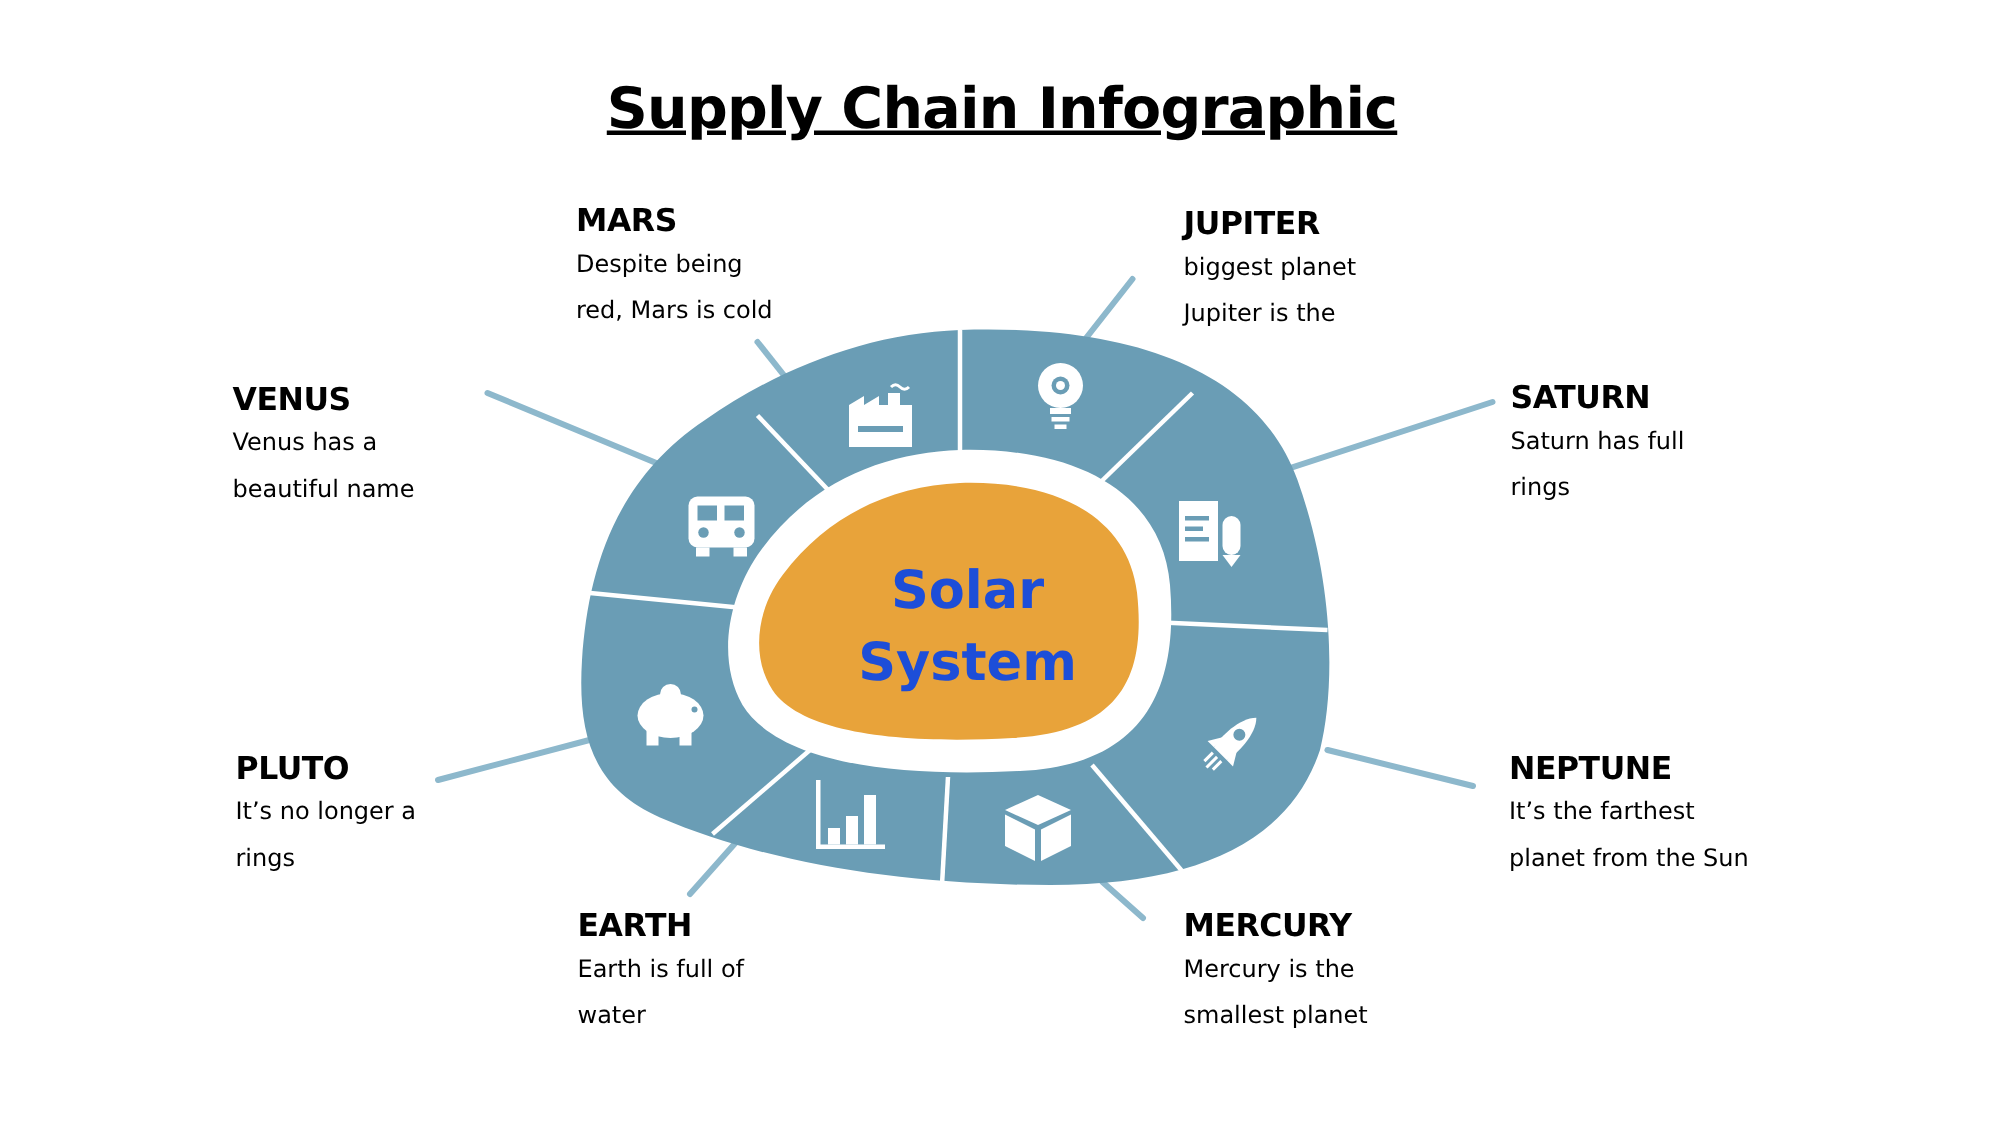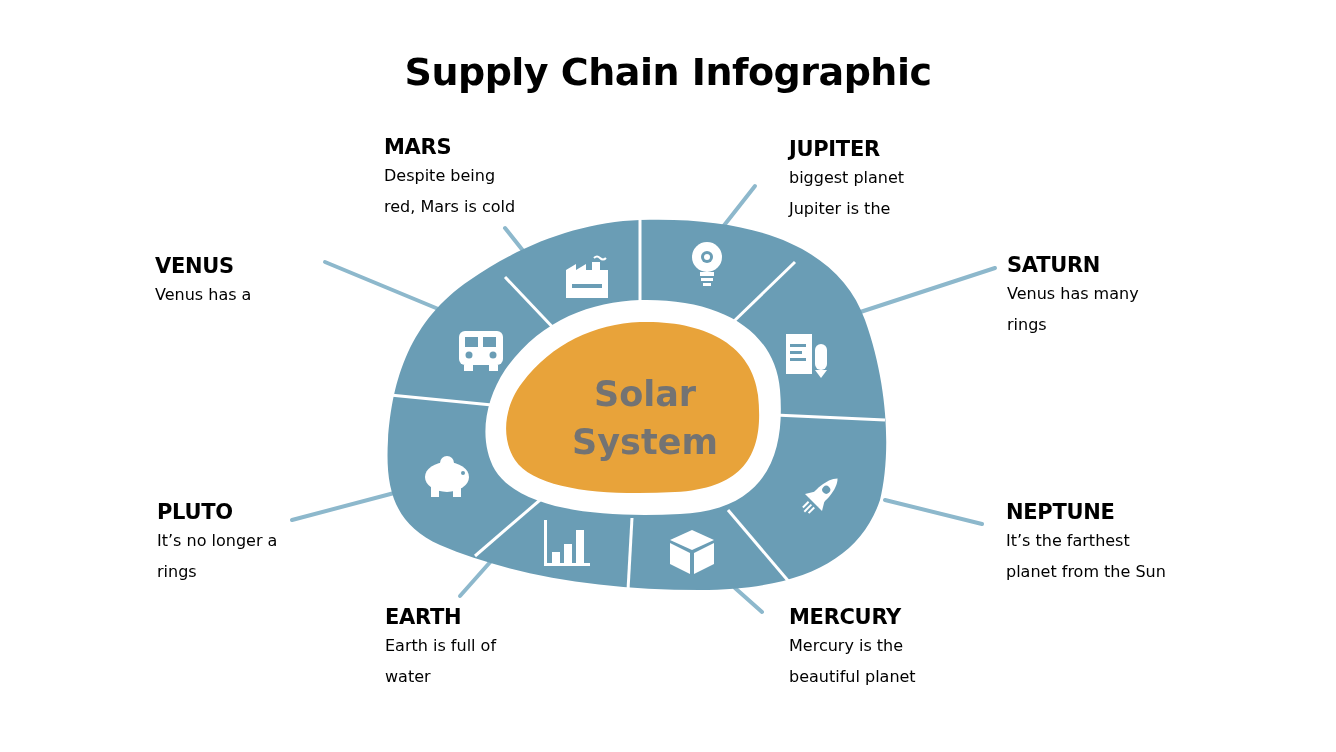--- a/index.html
+++ b/index.html
@@ -1,22 +1,22 @@
 <!DOCTYPE html>
 <html><head>
 <meta charset="utf-8">
 <style>
   html, body { margin:0; padding:0; background:#ffffff; }
   body { width:1336px; height:752px; position:relative; overflow:hidden; font-family:"DejaVu Sans", sans-serif; color:#000; }
-  .title { position:absolute; left:0; width:1336px; top:50px; text-align:center; font-size:38px; font-weight:bold; letter-spacing:-0.5px; }
+  .title { position:absolute; left:0; width:1336px; top:50px; text-align:center; font-size:38px; font-weight:bold; letter-spacing:-0.5px;text-decoration:underline; }
   svg.diagram { position:absolute; left:0; top:0; }
   .label { position:absolute; }
   .label .name { font-weight:bold; font-size:21px; letter-spacing:-0.3px; line-height:26px; }
   .label .desc { font-size:16px; line-height:31px; }
-  .center-text { position:absolute; left:545px; top:370px; width:200px; text-align:center; color:#737373; font-weight:bold; font-size:35px; line-height:48px; }
+  .center-text { position:absolute; left:545px; top:370px; width:200px; text-align:center; color:#1d4ed8; font-weight:bold; font-size:35px; line-height:48px; }
 </style>
 </head>
 <body>
 
 <div class="title">Supply Chain Infographic</div>
 
 <svg class="diagram" width="1336" height="752" viewBox="0 0 1336 752">
 
   <g stroke="#8db8cc" stroke-width="4" stroke-linecap="round">
     <line x1="505" y1="228" x2="532" y2="262"></line>
@@ -127,38 +127,39 @@
   <div class="desc">red, Mars is cold</div>
 </div>
 <div class="label" style="left:789px; top:136px;">
   <div class="name">JUPITER</div>
   <div class="desc">biggest planet</div>
   <div class="desc">Jupiter is the</div>
 </div>
 <div class="label" style="left:155px; top:253px;">
   <div class="name">VENUS</div>
   <div class="desc">Venus has a</div>
+  <div class="desc">beautiful name</div>
 </div>
 <div class="label" style="left:1007px; top:252px;">
   <div class="name">SATURN</div>
-  <div class="desc">Venus has many</div>
+  <div class="desc">Saturn has full</div>
   <div class="desc">rings</div>
 </div>
 <div class="label" style="left:157px; top:499px;">
   <div class="name">PLUTO</div>
   <div class="desc">It’s no longer a</div>
   <div class="desc">rings</div>
 </div>
 <div class="label" style="left:1006px; top:499px;">
   <div class="name">NEPTUNE</div>
   <div class="desc">It’s the farthest</div>
   <div class="desc">planet from the Sun</div>
 </div>
 <div class="label" style="left:385px; top:604px;">
   <div class="name">EARTH</div>
   <div class="desc">Earth is full of</div>
   <div class="desc">water</div>
 </div>
 <div class="label" style="left:789px; top:604px;">
   <div class="name">MERCURY</div>
   <div class="desc">Mercury is the</div>
-  <div class="desc">beautiful planet</div>
+  <div class="desc">smallest planet</div>
 </div>
 
 </body></html>

